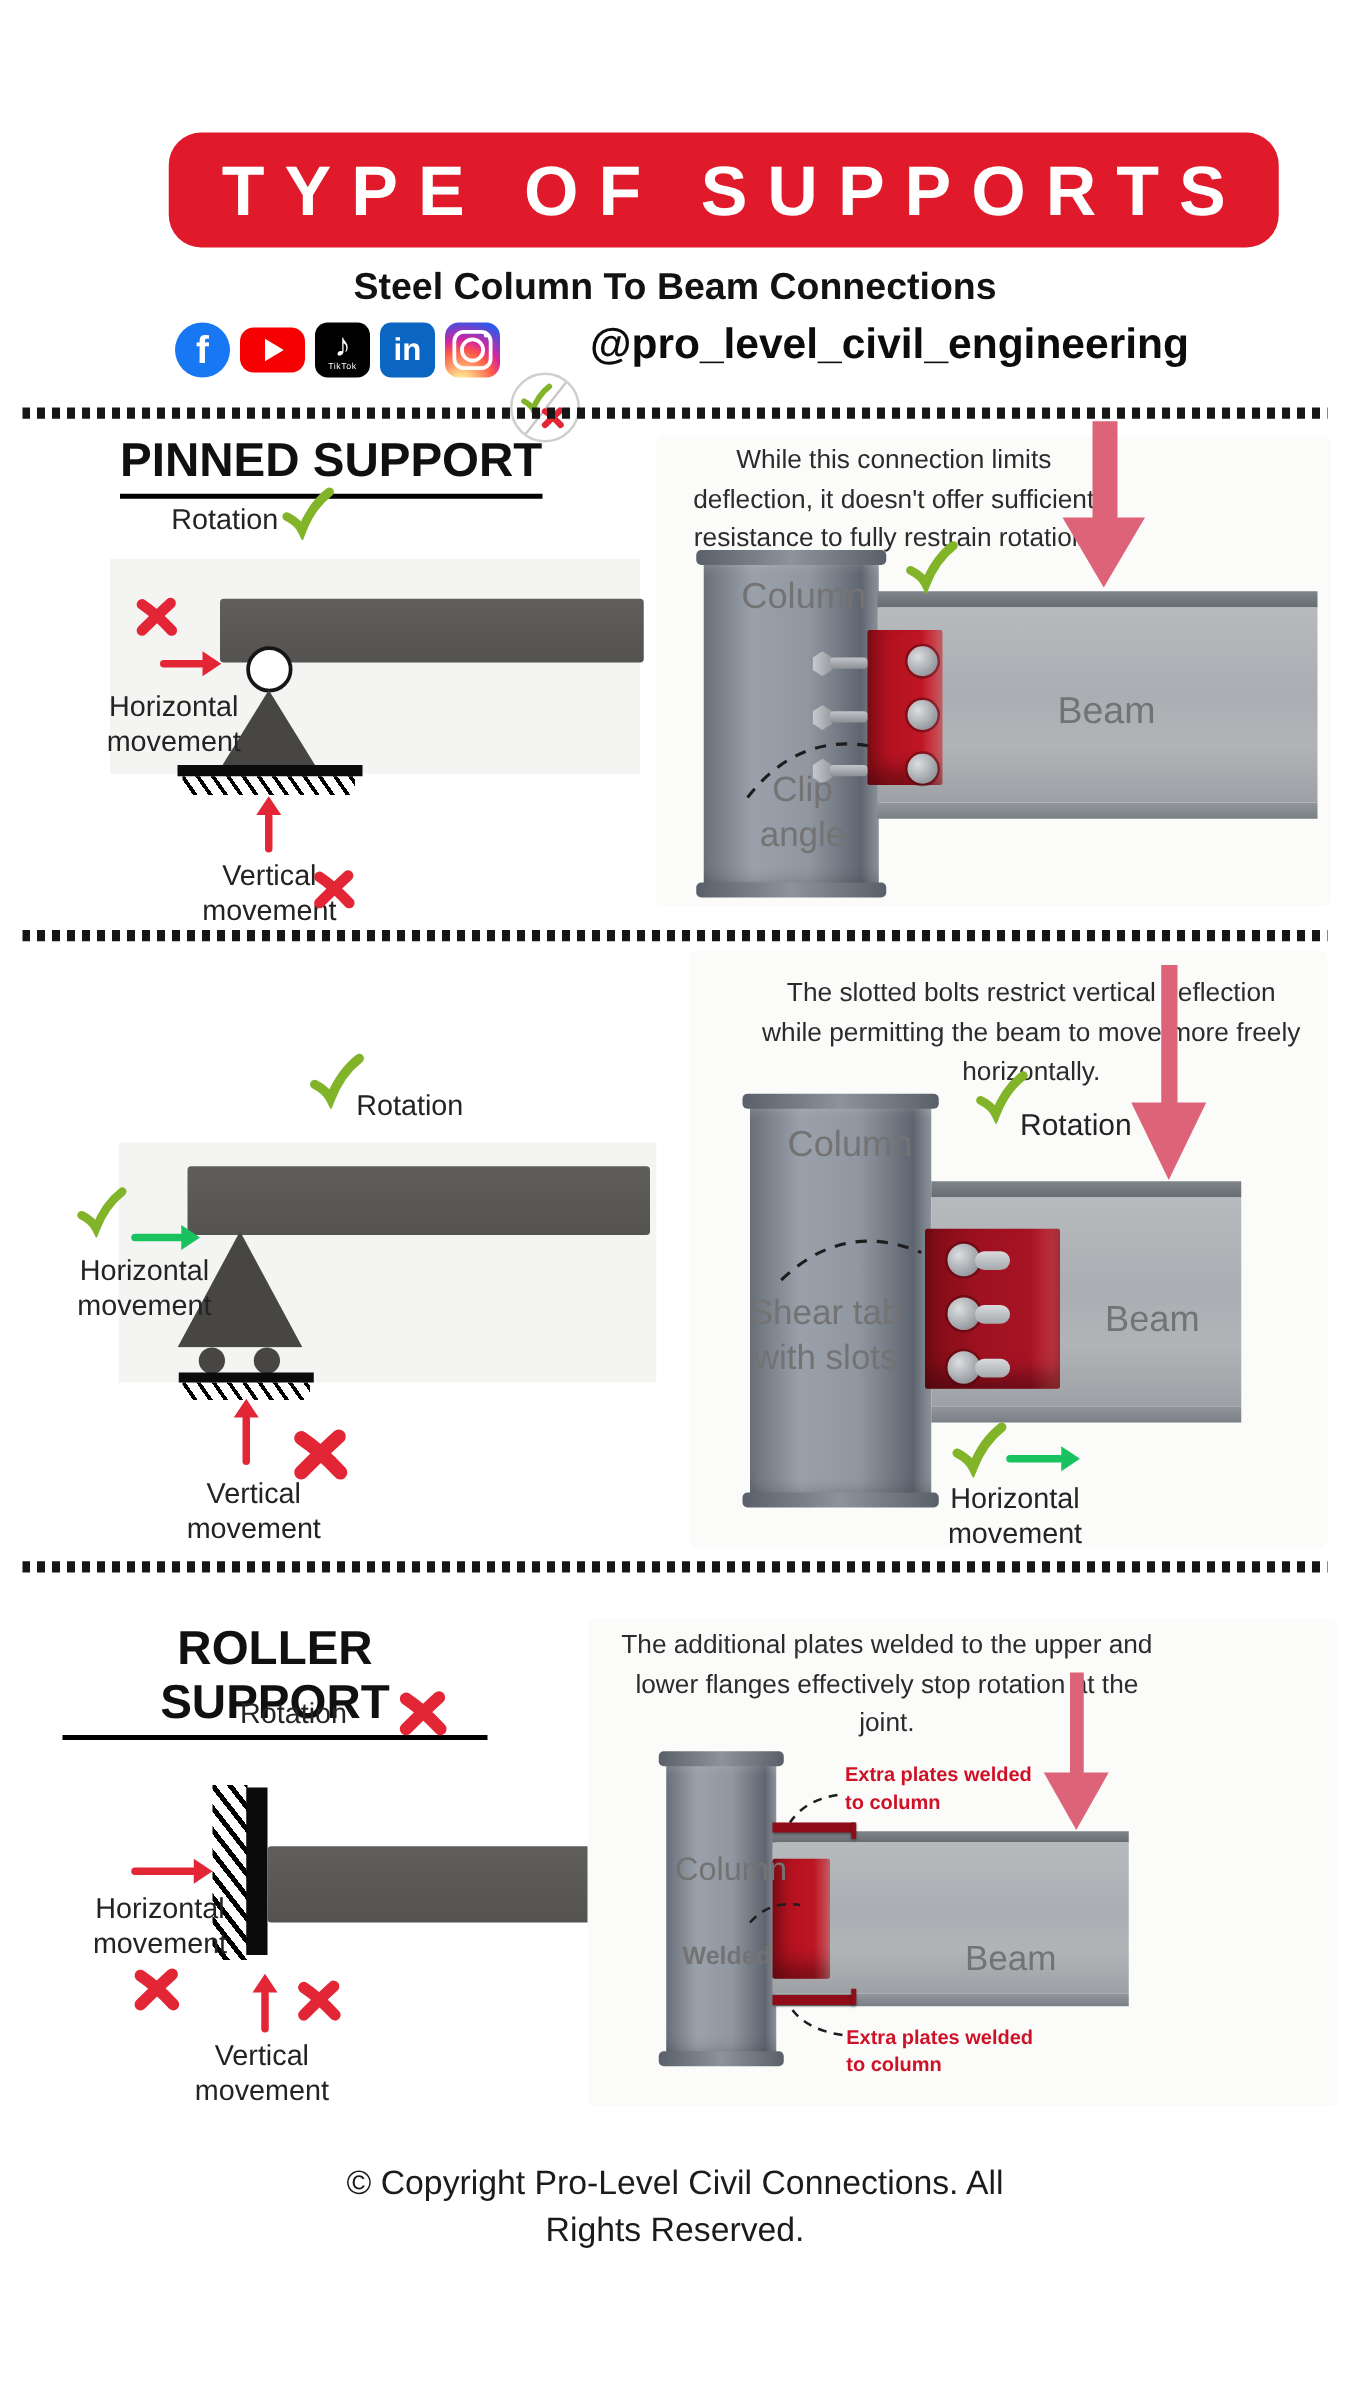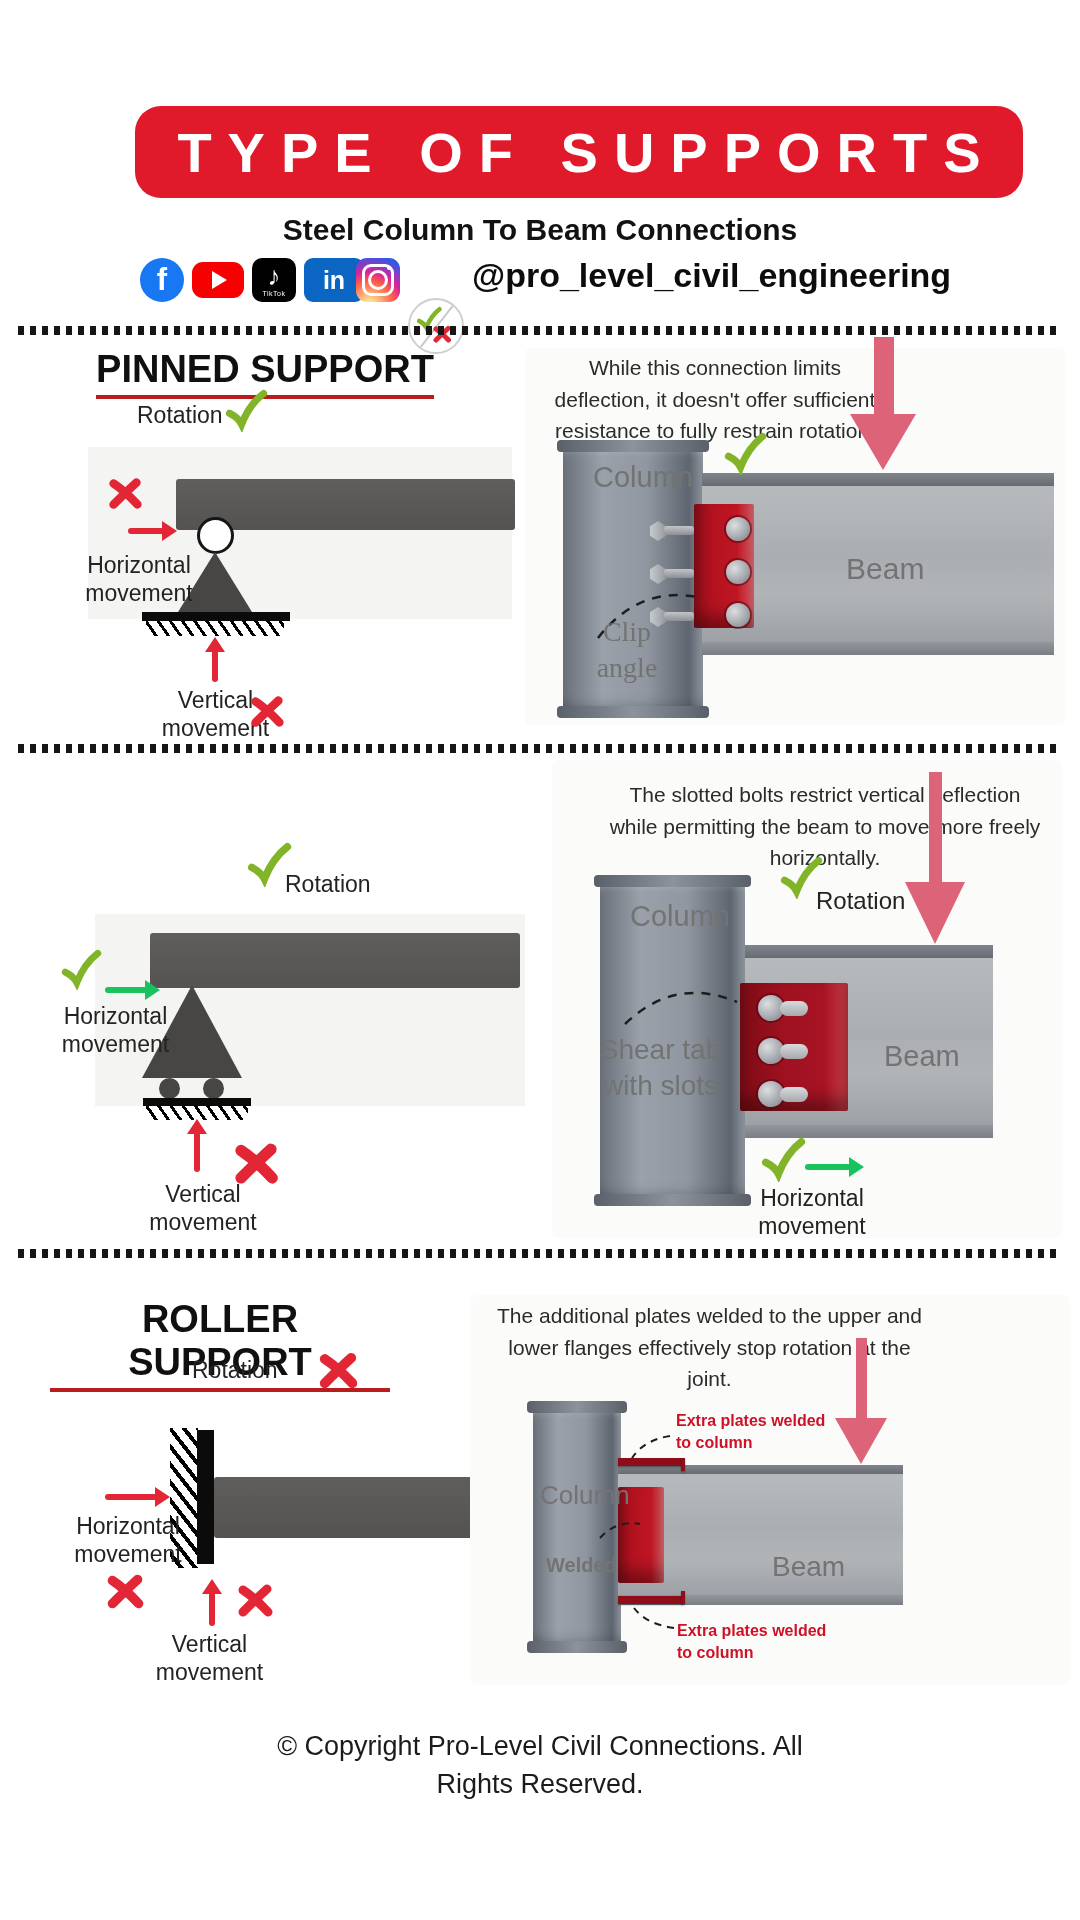--- a/index.html
+++ b/index.html
@@ -12,21 +12,21 @@
   .banner{background:var(--banner_red,#e0192b);border-radius:26px;display:flex;align-items:center;justify-content:center;}
   .banner-title{color:#ffffff;font-weight:bold;font-size:56px;letter-spacing:16px;white-space:nowrap;padding-left:16px;}
   .subtitle{font-size:30px;font-weight:bold;color:#121212;}
   .handle{font-size:34px;font-weight:bold;color:#0c0c0c;}
 
   
   .dotline{height:9px;background:repeating-linear-gradient(90deg,#161616 0 6px,transparent 6px 12px);}
 
   
   .sec-title{font-size:38px;font-weight:bold;color:#101010;text-align:center;}
-  .sec-title span{display:inline-block;border-bottom:4px solid #b91c1c;padding-bottom:4px;}
+  .sec-title span{display:inline-block;border-bottom:4px solid #000000;padding-bottom:4px;}
 
   .lbl{font-size:23px;color:#232323;line-height:1.22;}
   .cap{font-size:21px;color:#2b2b2b;line-height:1.5;}
 
   
   .beam2d{background:linear-gradient(180deg,#5f5e5c,#545351);border-radius:3px;}
   .tri{background:#474645;clip-path:polygon(50% 0,100% 100%,0 100%);}
   .pin-circle{background:#ffffff;border:3px solid #161616;border-radius:50%;box-sizing:border-box;}
   .ground{background:#0b0b0b;}
   .hatchG{background:repeating-linear-gradient(55deg,transparent 0 7px,#000 7px 10px);}
@@ -105,21 +105,21 @@
   <div class="abs ic fb" style="left:140px;top:258px;width:44px;height:44px;">
     <span>f</span>
   </div>
   <div class="abs yt" style="left:192px;top:262px;width:52px;height:36px;">
       <i></i>
     </div>
   <div class="abs tt" style="left:252px;top:258px;width:44px;height:44px;">
     <span class="note">♪</span>
     <span class="ttl">TikTok</span>
   </div>
-  <div class="abs li" style="left:304px;top:258px;width:60px;height:44px;">
+  <div class="abs li" style="left:304px;top:258px;width:44px;height:44px;">
     <span>in</span>
   </div>
   <div class="abs ig" style="left:356px;top:258px;width:44px;height:44px;">
     <span class="frame"></span>
       <span class="lens"></span>
       <span class="dot"></span>
   </div>
   <div class="abs brand" style="left:408px;top:254px;width:52px;height:52px;">
     <span class="slash"></span>
     <svg class="abs check" style="left:6px;top:6px;width:26px;height:26px;" viewBox="0 0 40 40">
@@ -194,21 +194,21 @@
   <span class="hex" style="left:650px;top:521px;width:16px;height:20px;"></span>
   <span class="shaft" style="left:664px;top:526px;width:30px;height:9px;"></span>
   <span class="hex" style="left:650px;top:564px;width:16px;height:20px;"></span>
   <span class="shaft" style="left:664px;top:569px;width:30px;height:9px;"></span>
   <span class="hex" style="left:650px;top:607px;width:16px;height:20px;"></span>
   <span class="shaft" style="left:664px;top:612px;width:30px;height:9px;"></span>
 
   <svg class="abs" style="left:590px;top:578px;width:120px;height:66px;" viewBox="0 0 120 66">
     <path d="M8 60 Q50 6 112 20" fill="none" stroke="#1d1d1d" stroke-width="2.5" stroke-dasharray="9 8"></path>
   </svg>
-  <div class="abs steel-label center" style="left:577px;top:614px;width:100px;font-size:28px;line-height:1.3;font-family:Liberation Serif, serif;">Clip angle</div>
+  <div class="abs steel-label center" style="left:592px;top:614px;width:100px;font-size:28px;line-height:1.3;">Clip angle</div>
 
   <div class="abs dotline" style="left:18px;top:744px;width:1044px;"></div>
 
 
   <svg class="abs check" style="left:246px;top:841px;width:46px;height:46px;" viewBox="0 0 40 40">
     <path d="M5 23 Q13 27 16 33 Q23 15 36 5" fill="none" stroke="currentColor" stroke-width="6.5" stroke-linecap="round"></path>
   </svg>
   <div class="abs lbl" style="left:285px;top:870px;">Rotation</div>
 
   <div class="abs backdrop" style="left:95px;top:914px;width:430px;height:192px;"></div>

